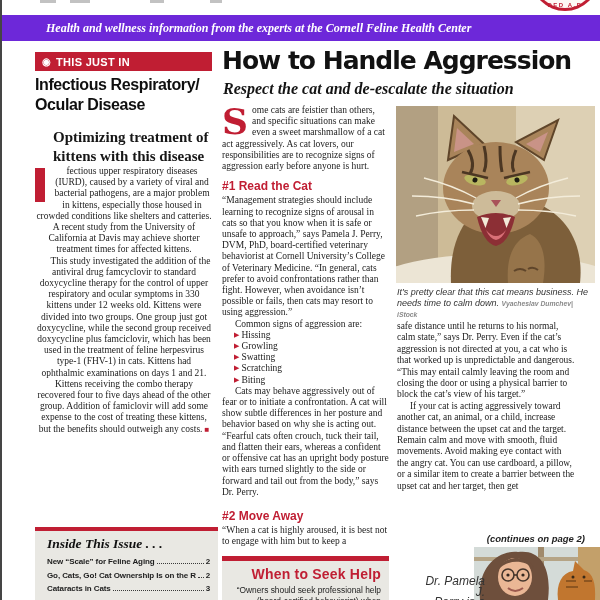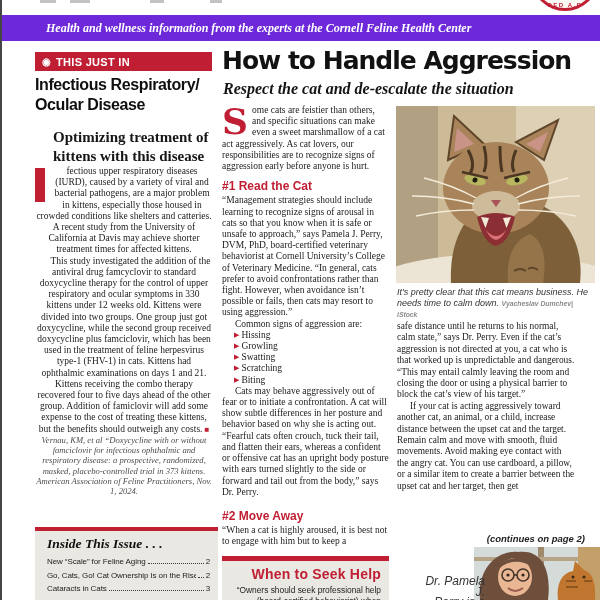--- a/index.html
+++ b/index.html
@@ -33,21 +33,21 @@
   .lc-body p{margin:0;}
   .dropcap-block{display:block;float:left;width:10px;height:34px;background:#c01e33;color:transparent;
     overflow:hidden;margin:2px 6px 0 0;}
   .indent{text-indent:13px;}
   .endmark{color:#c01e33;font-size:8px;margin-left:2px;}
   .citation{margin-top:9px;font-style:italic;font-size:8.6px;line-height:10.3px;color:#4d4d4d;}
 
   .toc-box{position:absolute;left:35px;top:527px;width:183px;height:73px;background:#e9e8e3;
     border-top:4px solid #c01e33;padding:5px 8px 0 12px;box-sizing:border-box;z-index:3;}
   .toc-title{font-family:"Liberation Serif",serif;font-style:italic;font-weight:bold;font-size:13.5px;color:#101010;margin-bottom:5px;}
-  .toc-item{display:flex;align-items:baseline;font-family:"Liberation Sans",sans-serif;font-weight:normal;
+  .toc-item{display:flex;align-items:baseline;font-family:"Liberation Sans",sans-serif;font-weight:bold;
     font-size:8px;color:#1d1d1d;margin-bottom:4.5px;letter-spacing:-0.1px;}
   .toc-label{white-space:nowrap;overflow:hidden;}
   .toc-dots{flex:1;min-width:6px;border-bottom:1.5px dotted #3a3a3a;margin:0 2px;height:6px;}
   .toc-page{white-space:nowrap;}
 
   
   .headline{position:absolute;left:222px;top:46px;width:376px;font-family:"DejaVu Sans",sans-serif;
     font-weight:bold;font-size:25px;letter-spacing:-1px;color:#121212;}
   .deck{position:absolute;left:223px;top:80px;width:376px;font-family:"Liberation Serif",serif;
     font-style:italic;font-weight:600;font-size:16px;color:#141414;}
@@ -112,21 +112,20 @@
   </div>
   <div class="lc-title">
     <span>Infectious Respiratory/</span><br>
     <span>Ocular Disease</span>
   </div>
   <div class="lc-sub">Optimizing treatment of kittens with this disease</div>
 
   <div class="lc-body">
     <p><span class="dropcap-block">I</span><span>fectious upper respiratory diseases (IURD), caused by a variety of viral and bacterial pathogens, are a major problem in kittens, especially those housed in crowded conditions like shelters and catteries. A recent study from the University of California at Davis may achieve shorter treatment times for affected kittens.</span></p>
     <p class="indent"><span>This study investigated the addition of the antiviral drug famcyclovir to standard doxycycline therapy for the control of upper respiratory and ocular symptoms in 330 kittens under 12 weeks old. Kittens were divided into two groups. One group just got doxycycline, while the second group received doxycycline plus famciclovir, which has been used in the treatment of feline herpesvirus type-1 (FHV-1) in cats. Kittens had ophthalmic examinations on days 1 and 21. Kittens receiving the combo therapy recovered four to five days ahead of the other group. Addition of famiclovir will add some expense to the cost of treating these kittens, but the benefits should outweigh any costs.</span><span class="endmark">■</span></p>
-    <p class="citation">Vernau, KM, et al “Doxycycline with or without famciclovir for infectious ophthalmic and respiratory disease: a prospective, randomized, masked, placebo-controlled trial in 373 kittens. American Association of Feline Practitioners, Nov. 1, 2024.</p>
   </div>
 
   <div class="toc-box">
     <div class="toc-title">Inside This Issue . . .</div>
     <div class="toc-item">
       <span class="toc-label">New “Scale” for Feline Aging</span>
       <span class="toc-dots"></span>
       <span class="toc-page">2</span>
     </div>
     <div class="toc-item">

